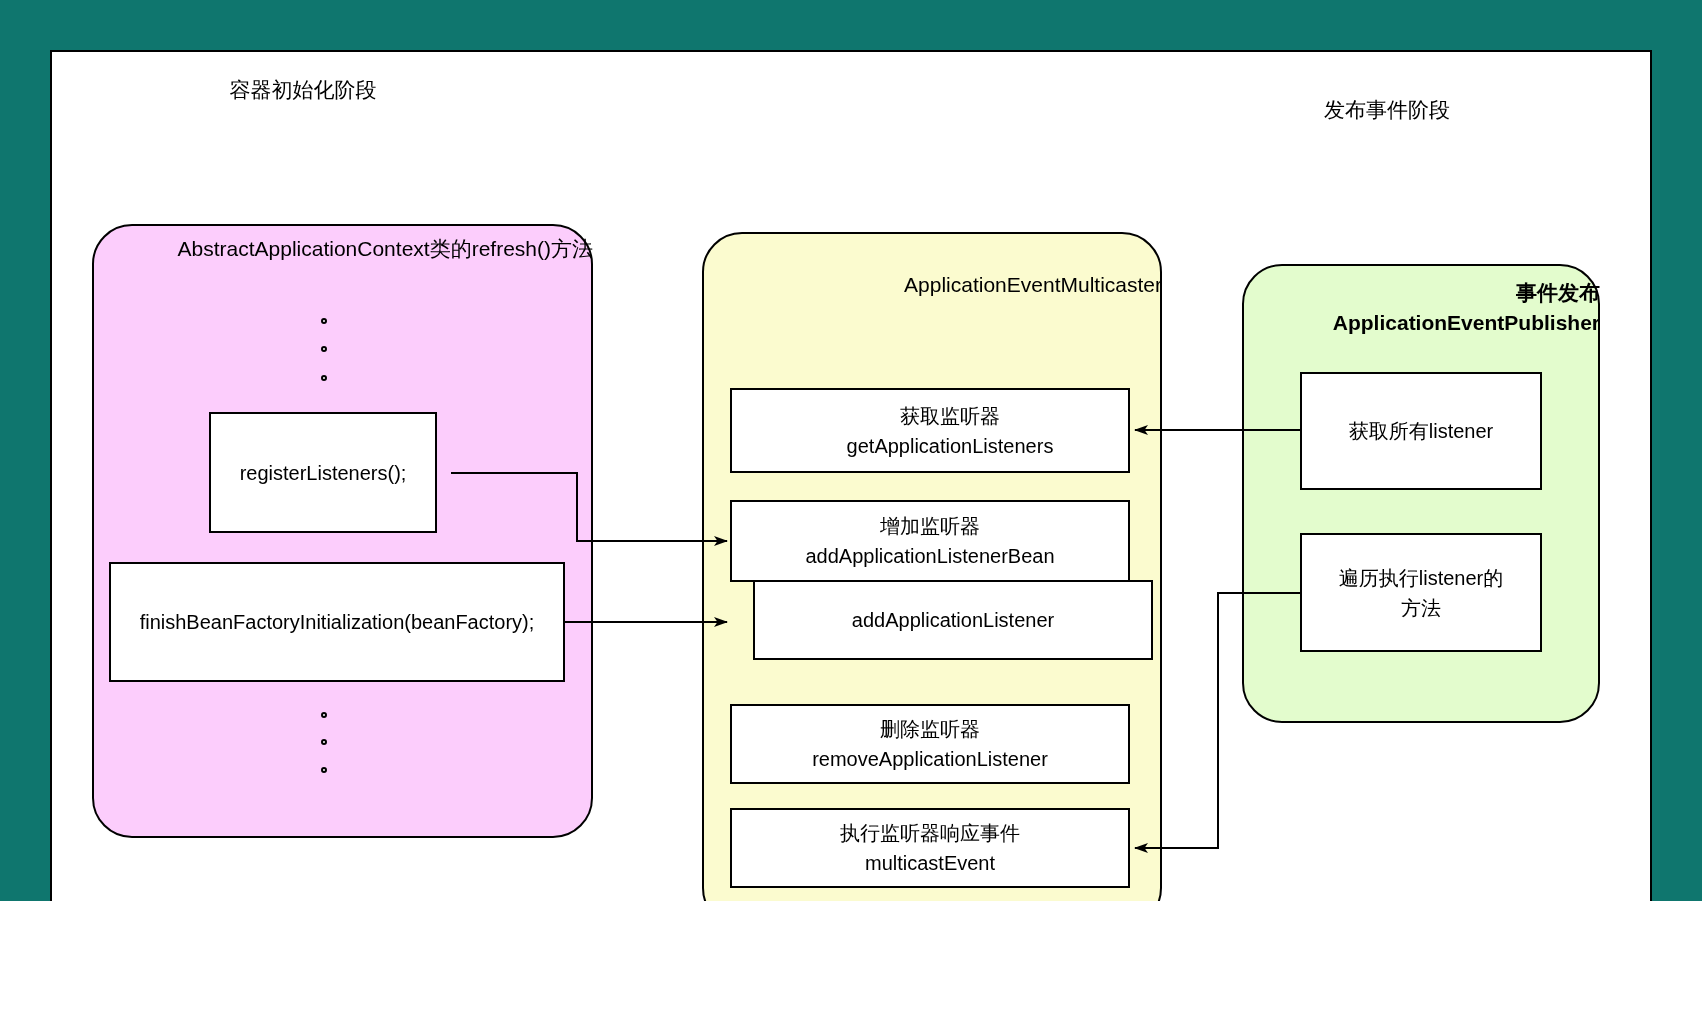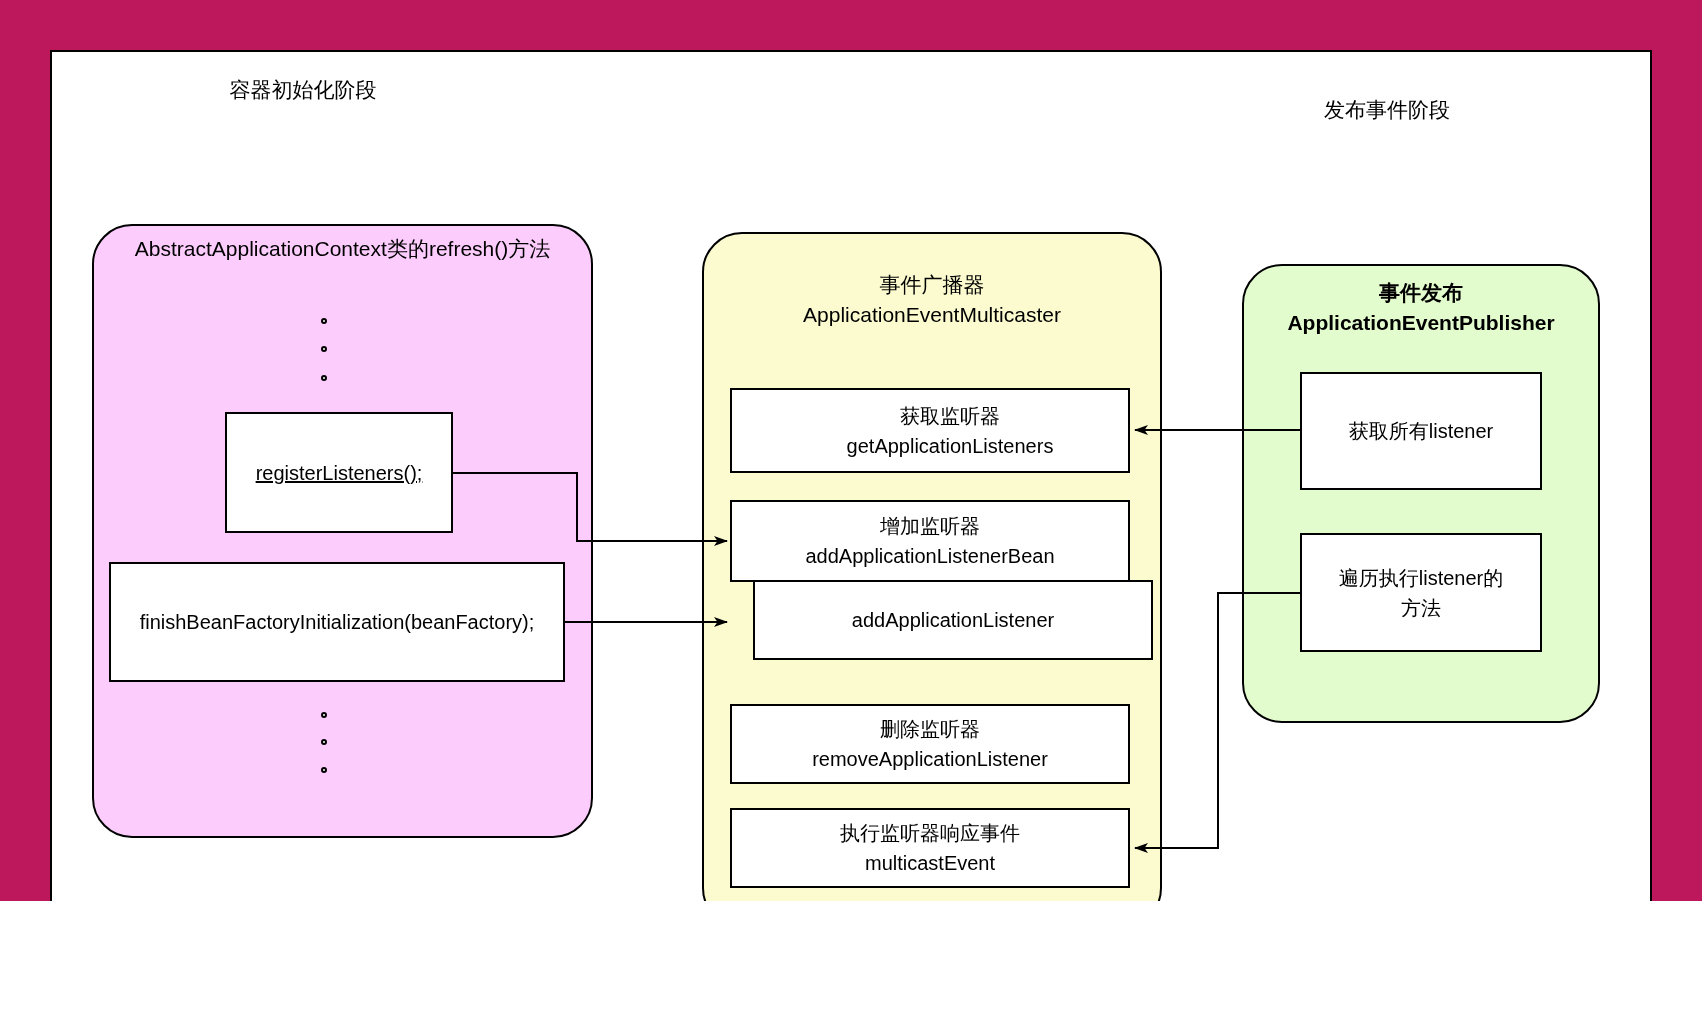--- a/index.html
+++ b/index.html
@@ -1,21 +1,21 @@
 <!DOCTYPE html>
 <html><head>
 <meta charset="utf-8">
 <style>
   * { box-sizing: border-box; margin: 0; padding: 0; }
   html, body { background: #ffffff; }
   .canvas {
     position: relative;
     width: 1702px;
     height: 901px;
-    background: #be185d;
+    background: #0f766e;
     font-family: "Liberation Sans", "DejaVu Sans", sans-serif;
     color: #000;
     overflow: hidden;
   }
   .outer {
     position: absolute;
     left: 50px; top: 50px;
     width: 1602px; height: 917px;
     border: 2px solid #000;
     background: #ffffff;
@@ -34,41 +34,41 @@
     position: absolute;
     border: 2px solid #000;
     border-radius: 40px;
   }
   .refresh-container    { left: 92px;  top: 224px; width: 501px; height: 614px; background: #fccdfc; }
   .multicaster-container{ left: 702px; top: 232px; width: 460px; height: 696px; background: #fbfbcf; }
   .publisher-container  { left: 1242px;top: 264px; width: 358px; height: 459px; background: #e3fccd; }
 
   .container-title {
     position: absolute;
-    text-align: center;
+    text-align: right;
     font-size: 21px;
     line-height: 30px;
   }
   .refresh-title     { left: 92px;  top: 234px; width: 501px; }
   .multicaster-title { left: 702px; top: 270px; width: 460px; }
   .publisher-title   { left: 1242px;top: 278px; width: 358px; font-weight: bold; }
 
   .node {
     position: absolute;
     background: #ffffff;
     border: 2px solid #000;
     display: flex;
     flex-direction: column;
     align-items: center;
     justify-content: center;
     text-align: center;
     font-size: 20px;
     line-height: 30px;
   }
-  .n-register   { left: 225px; top: 412px; width: 228px; height: 121px; text-decoration: underline; }
+  .n-register   { left: 209px; top: 412px; width: 228px; height: 121px; }
   .n-finish     { left: 109px; top: 562px; width: 456px; height: 120px; }
 
   .n-getlis     { left: 730px; top: 388px; width: 400px; height: 85px; padding-left: 40px; }
   .n-addbean    { left: 730px; top: 500px; width: 400px; height: 82px; }
   .n-addlis     { left: 730px; top: 580px; width: 400px; height: 80px; margin-left: 23px; }
   .n-removelis  { left: 730px; top: 688px; width: 400px; height: 80px; margin-top: 16px; }
   .n-multicast  { left: 730px; top: 808px; width: 400px; height: 80px; }
 
   .n-getall     { left: 1300px; top: 372px; width: 242px; height: 118px; }
   .n-invoke     { left: 1300px; top: 533px; width: 242px; height: 119px; }
@@ -97,21 +97,20 @@
 
   <div class="phase-title left">容器初始化阶段</div>
   <div class="phase-title right">发布事件阶段</div>
 
   <div class="container refresh-container"></div>
   <div class="container multicaster-container"></div>
   <div class="container publisher-container"></div>
 
   <div class="container-title refresh-title">AbstractApplicationContext类的refresh()方法</div>
   <div class="container-title multicaster-title">
-    <div>事件广播器</div>
     <div>ApplicationEventMulticaster</div>
   </div>
   <div class="container-title publisher-title">
     <div>事件发布</div>
     <div>ApplicationEventPublisher</div>
   </div>
 
   <div class="dot" style="left:321px; top:318px;"></div>
   <div class="dot" style="left:321px; top:346px;"></div>
   <div class="dot" style="left:321px; top:375px;"></div>

